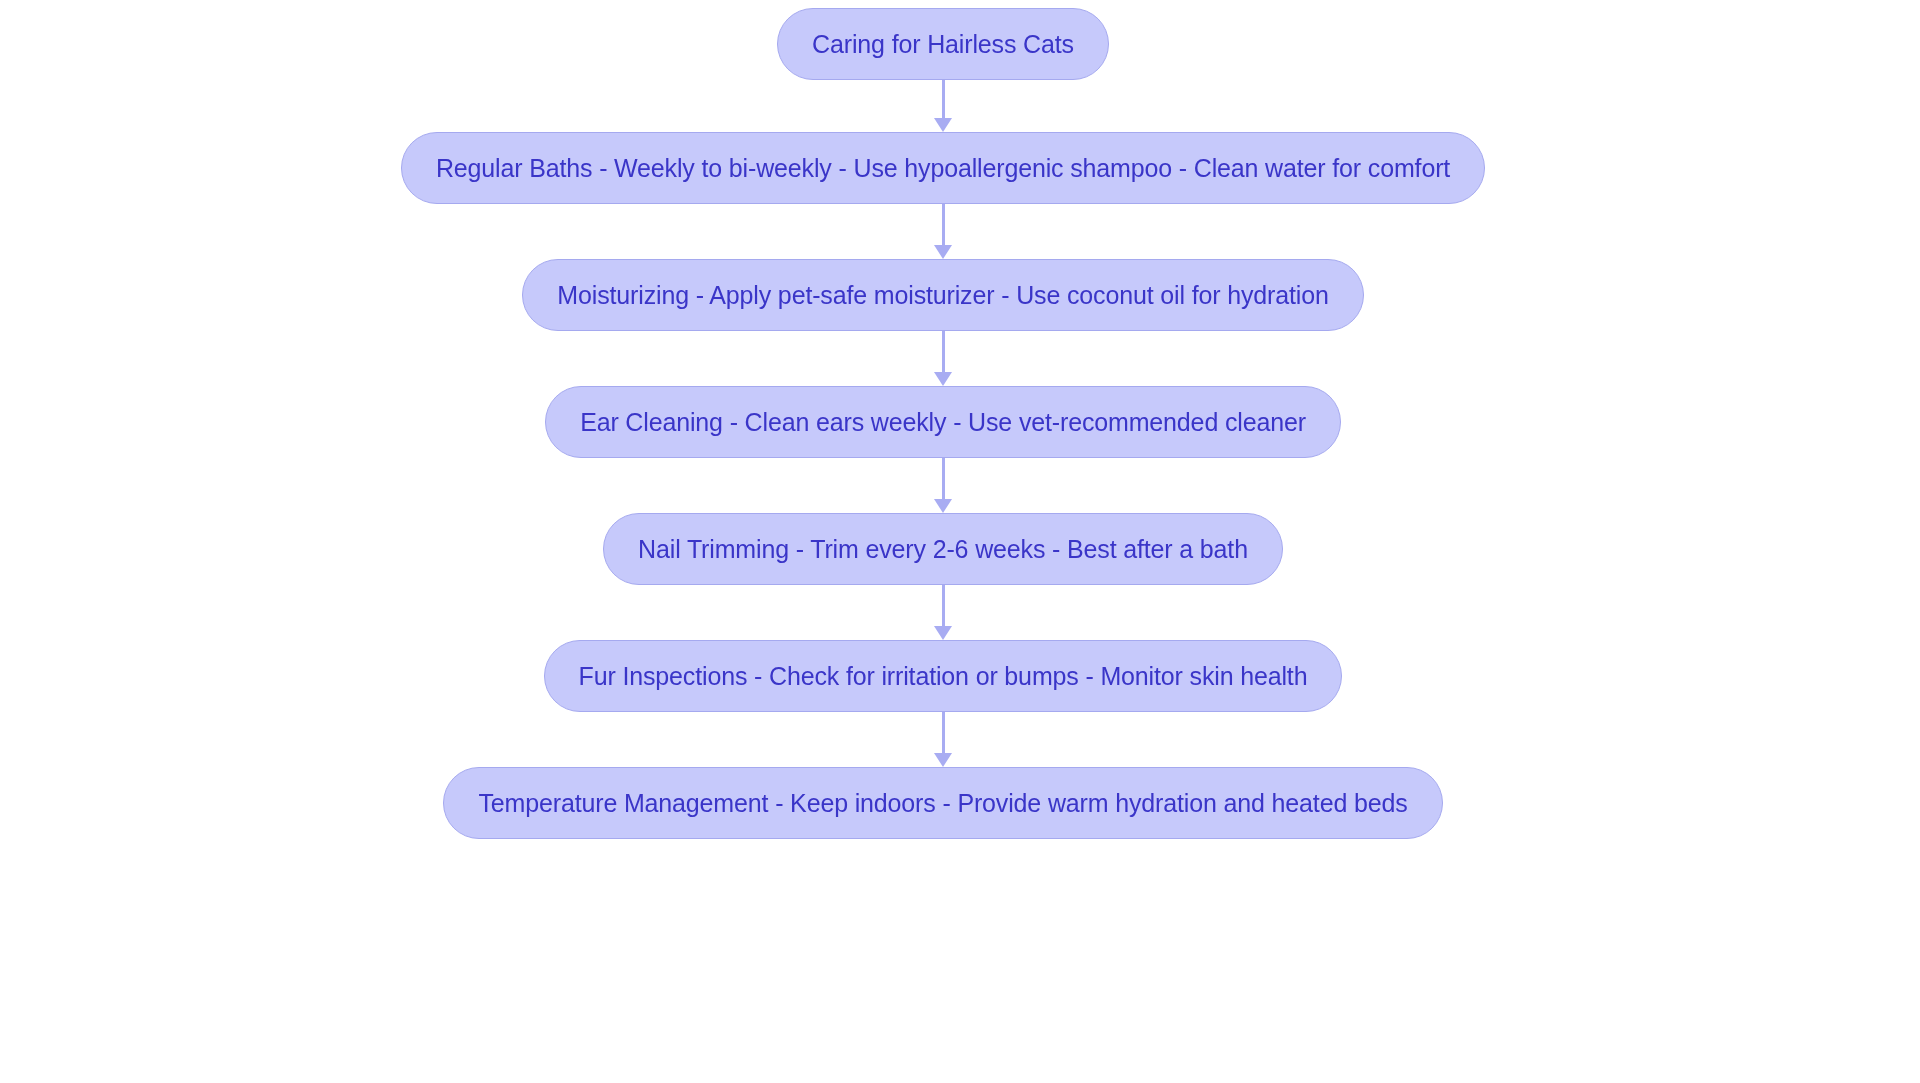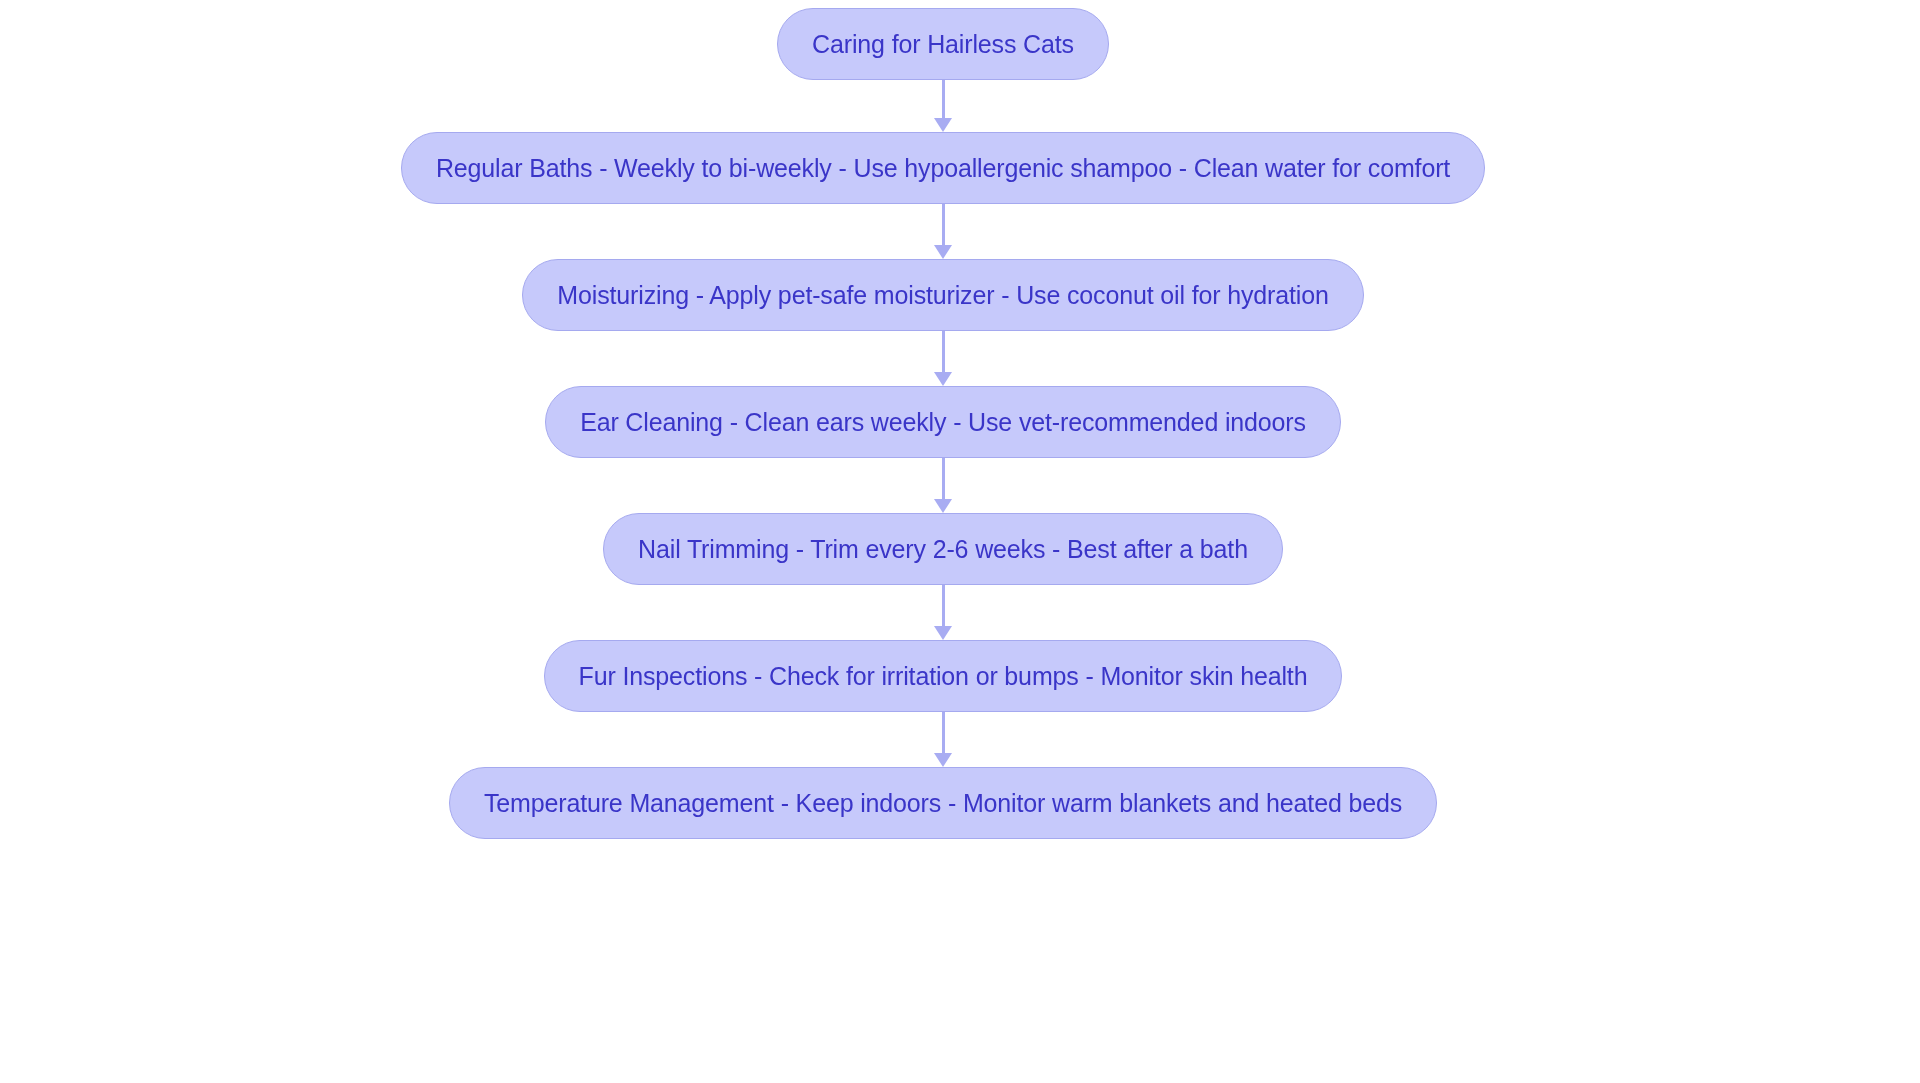--- a/index.html
+++ b/index.html
@@ -129,21 +129,21 @@
 
   <div class="connector gap-2">
     <div class="stem">
       <div class="line"></div>
       <div class="head"></div>
     </div>
   </div>
 
   <div class="node-wrap">
     <div class="node">
-      <span>Ear Cleaning - Clean ears weekly - Use vet-recommended indoors</span>
+      <span>Ear Cleaning - Clean ears weekly - Use vet-recommended cleaner</span>
     </div>
   </div>
 
   <div class="connector gap-3">
     <div class="stem">
       <div class="line"></div>
       <div class="head"></div>
     </div>
   </div>
 
@@ -168,17 +168,17 @@
 
   <div class="connector gap-5">
     <div class="stem">
       <div class="line"></div>
       <div class="head"></div>
     </div>
   </div>
 
   <div class="node-wrap">
     <div class="node">
-      <span>Temperature Management - Keep indoors - Monitor warm blankets and heated beds</span>
+      <span>Temperature Management - Keep indoors - Provide warm hydration and heated beds</span>
     </div>
   </div>
 
 </div>
 
 </body></html>

